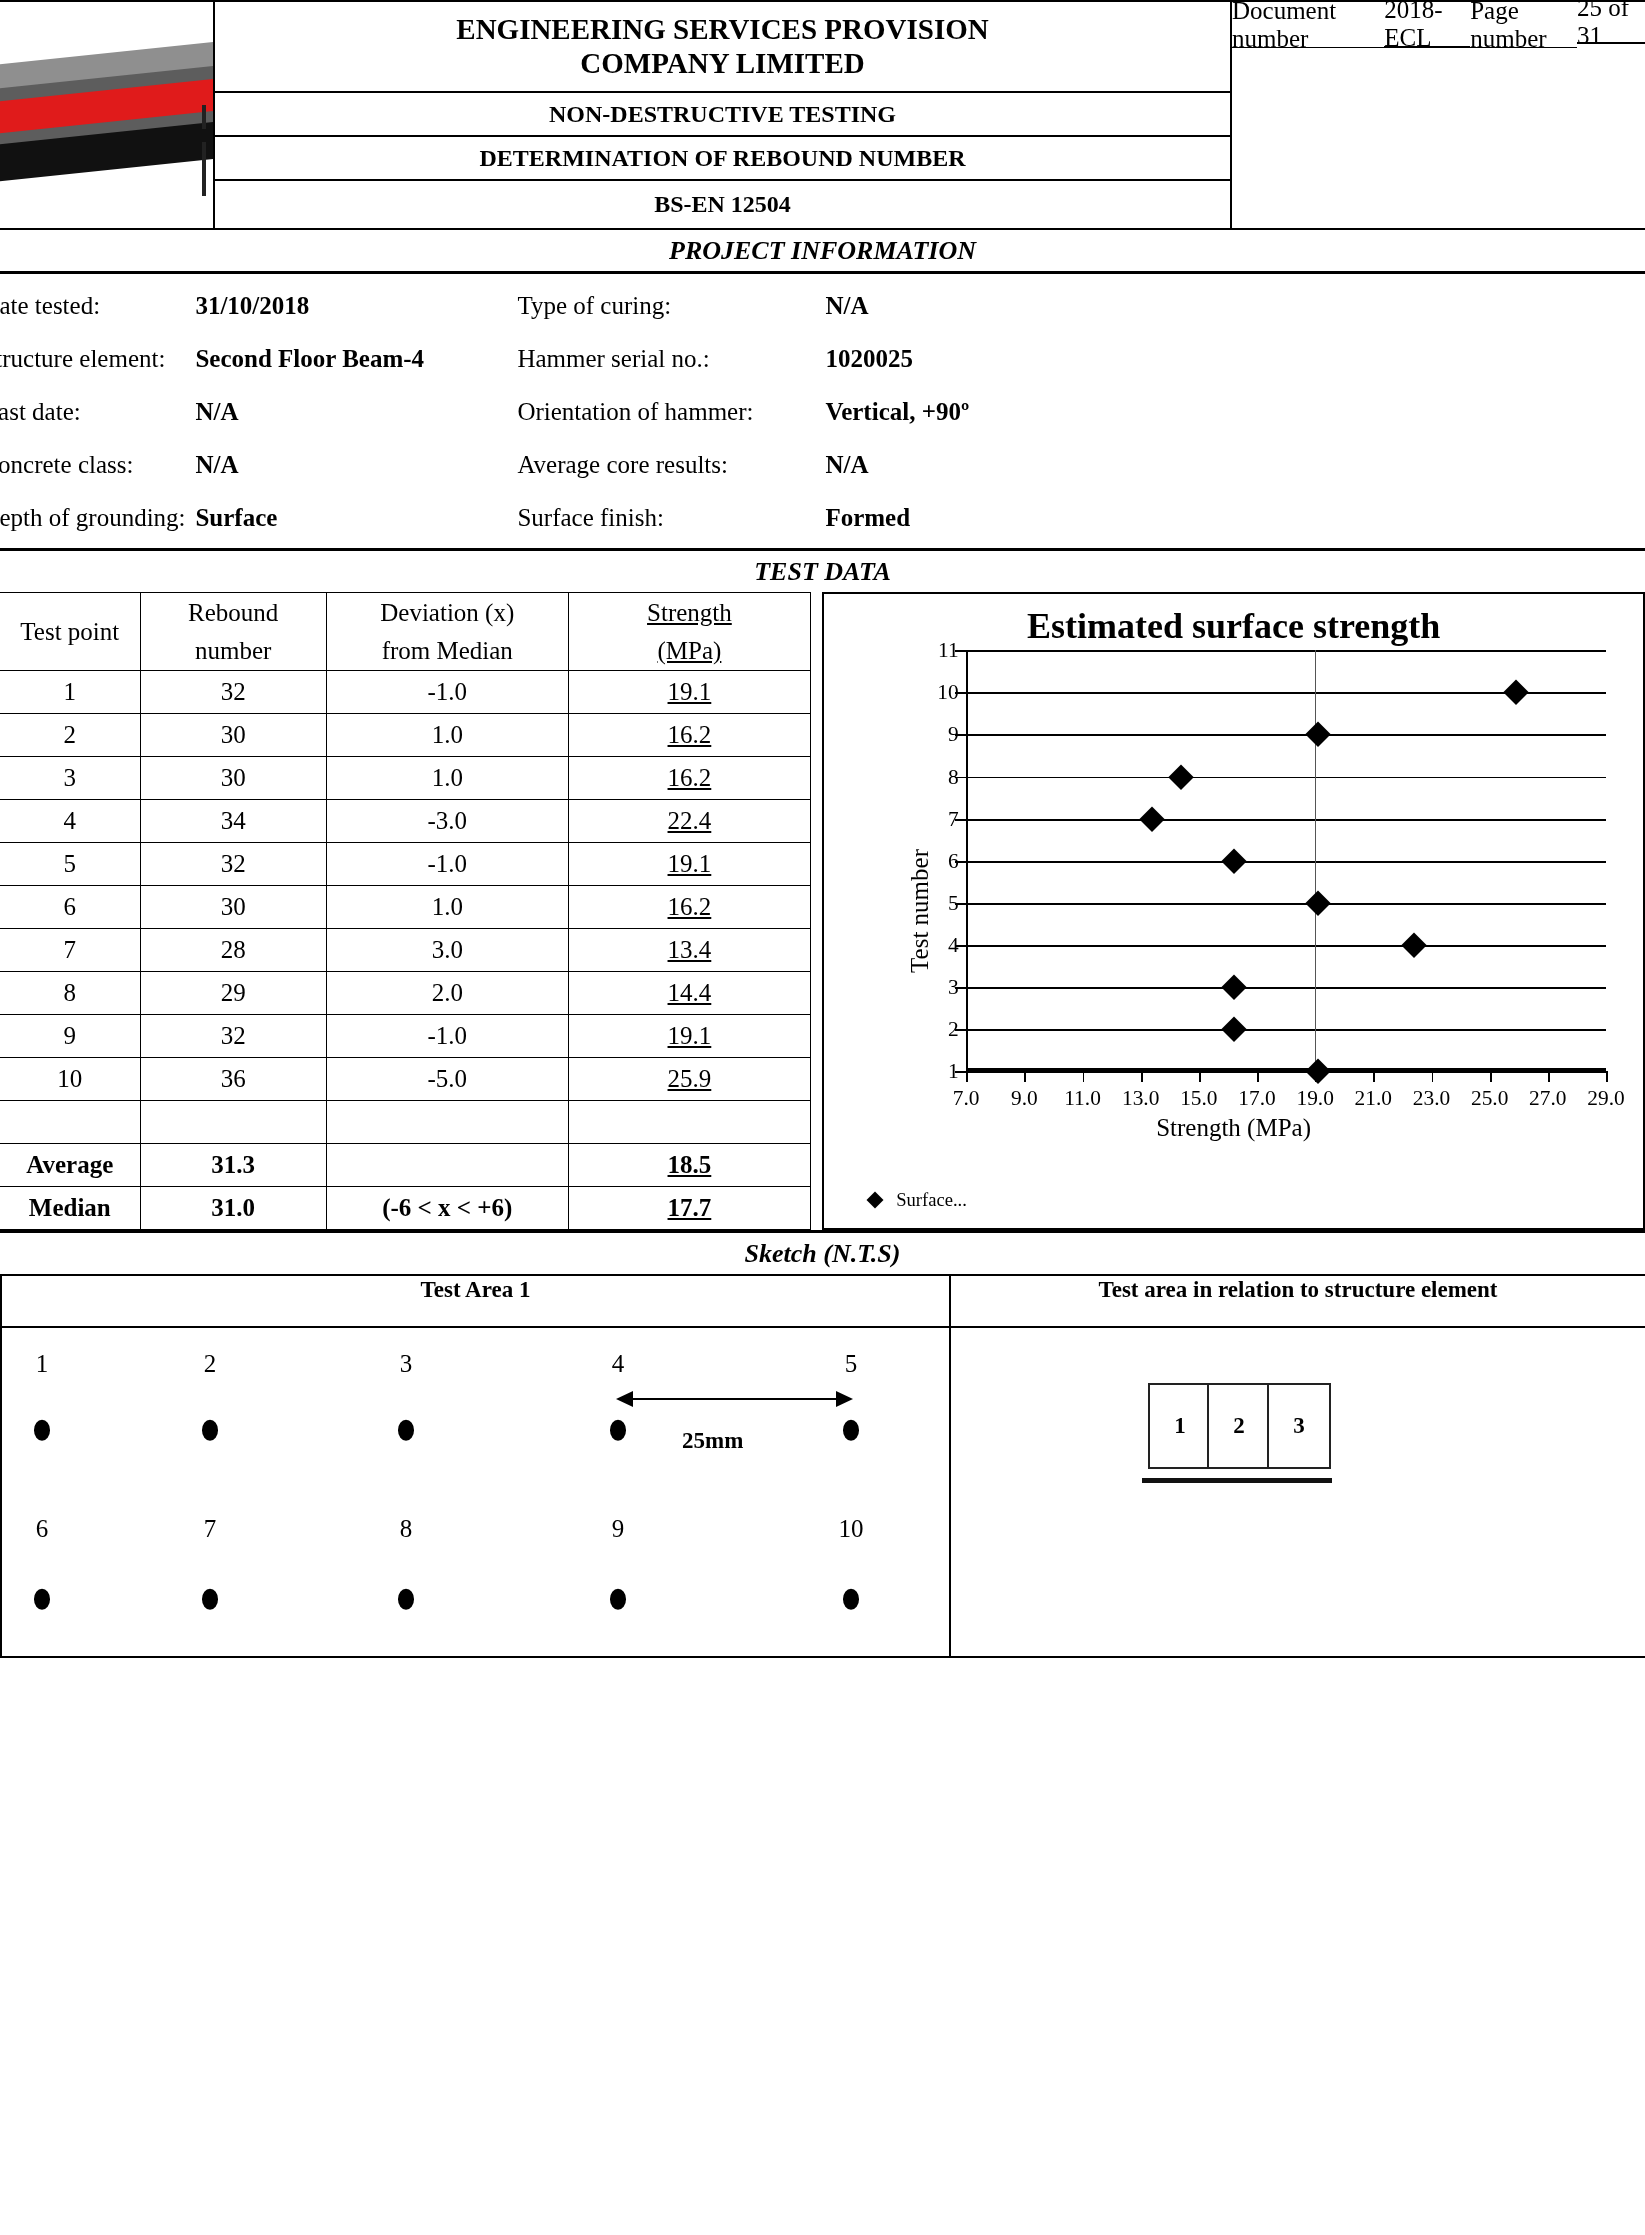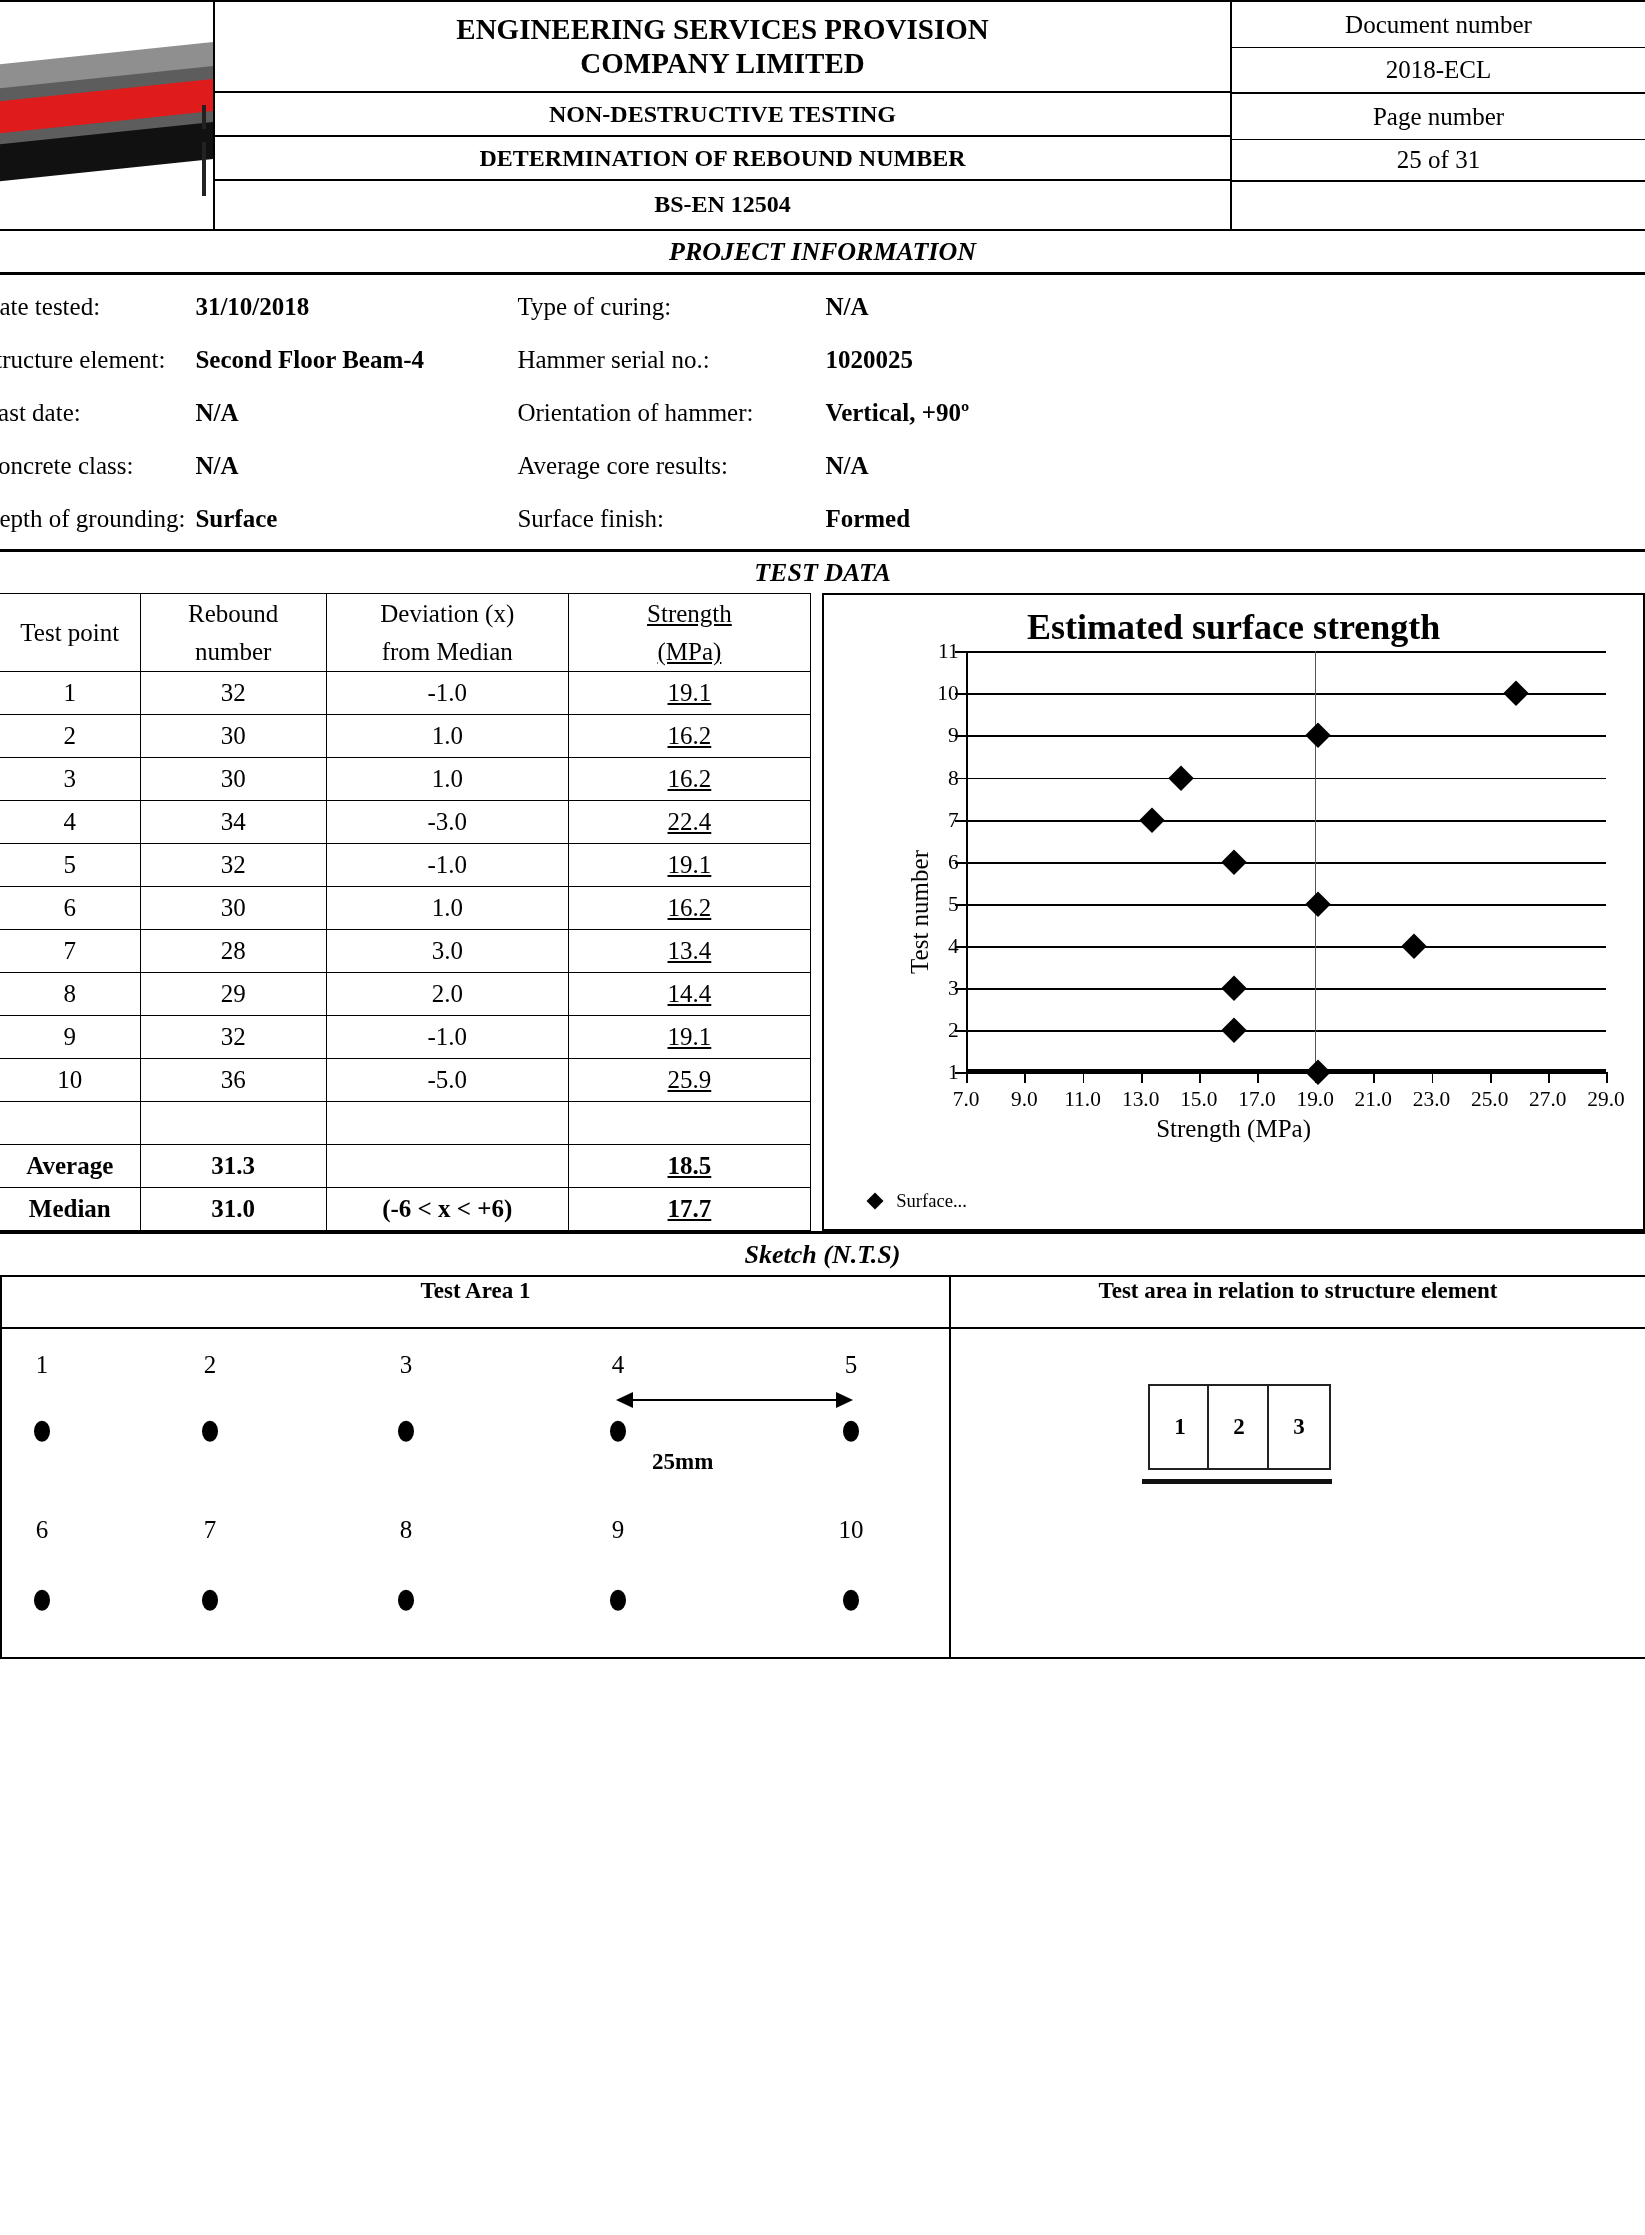--- a/index.html
+++ b/index.html
@@ -18,21 +18,21 @@
   .bar{position:absolute;left:0;width:270px;height:32px;transform:skewY(-6deg);}
   .bar.b1{top:17px;background:#8f8f8f;}
   .bar.b1s{top:41px;background:#5d5d5d;height:17px;transform:skewY(-6deg);}
   .bar.b2{top:54px;background:#e01b1b;height:37px;}
   .bar.b2s{top:86px;background:#5d5d5d;height:17px;}
   .bar.b3{top:97px;background:#111;height:37px;}
   .logo-tick{position:absolute;right:7.5px;top:140px;width:3.7px;height:54px;background:#222;}
   .logo-tick2{position:absolute;right:7.5px;top:103px;width:3.7px;height:24px;background:#222;}
 
   .hdr-mid{flex:1 1 auto;display:flex;flex-direction:column;border-top:2.8px solid #000;}
-  .hdr-right{width:413px;flex:0 0 413px;display:flex;flex-direction:column;
+  .hdr-right{width:413px;flex:0 0 413px;display:flex;flex-direction:row;
              border-left:2.8px solid #000;border-top:2.8px solid #000;}
 
   .hcell{display:flex;align-items:center;justify-content:center;text-align:center;
          box-sizing:border-box;padding:1.9px 7.5px;}
   .hcell.b{border-bottom:2.8px solid #000;}
   .title-cell{height:91px;font-weight:bold;font-size:29px;line-height:1.17;}
   .row2{height:44px;font-weight:bold;font-size:24px;}
   .row3{height:44px;font-weight:bold;font-size:24px;}
   .row4{height:47px;font-weight:bold;font-size:24px;}
   .rcell{display:flex;align-items:center;justify-content:center;font-size:25px;box-sizing:border-box;}
@@ -407,21 +407,21 @@
               <div class="g-dot" style="left: 207px; top: 270px;"></div>
               <div class="g-num" style="left: 403px; top: 186px;">8</div>
               <div class="g-dot" style="left: 403px; top: 270px;"></div>
               <div class="g-num" style="left: 615px; top: 186px;">9</div>
               <div class="g-dot" style="left: 615px; top: 270px;"></div>
               <div class="g-num" style="left: 848px; top: 186px;">10</div>
               <div class="g-dot" style="left: 848px; top: 270px;"></div>
               <div class="dimline" style="left: 615px; width: 233px; top: 69px;"></div>
               <div class="dimarrow l" style="left: 613px; top: 62px;"></div>
               <div class="dimarrow r" style="left: 833px; top: 62px;"></div>
-              <div class="dimtxt" style="left: 649px; top: 99px; margin-top: 20px;">25mm</div>
+              <div class="dimtxt" style="left: 679px; top: 99px;">25mm</div>
             </div>
       </td>
       <td class="sk-right">
         <div class="struct" id="structarea">
               <div class="sbox" style="left: 196px; top: 54px; width: 60px; height: 82px;">1</div>
               <div class="sbox" style="left: 255px; top: 54px; width: 60px; height: 82px;">2</div>
               <div class="sbox" style="left: 315px; top: 54px; width: 60px; height: 82px;">3</div>
               <div class="sbase" style="left: 190px; top: 149px; width: 190px;"></div>
             </div>
       </td>

